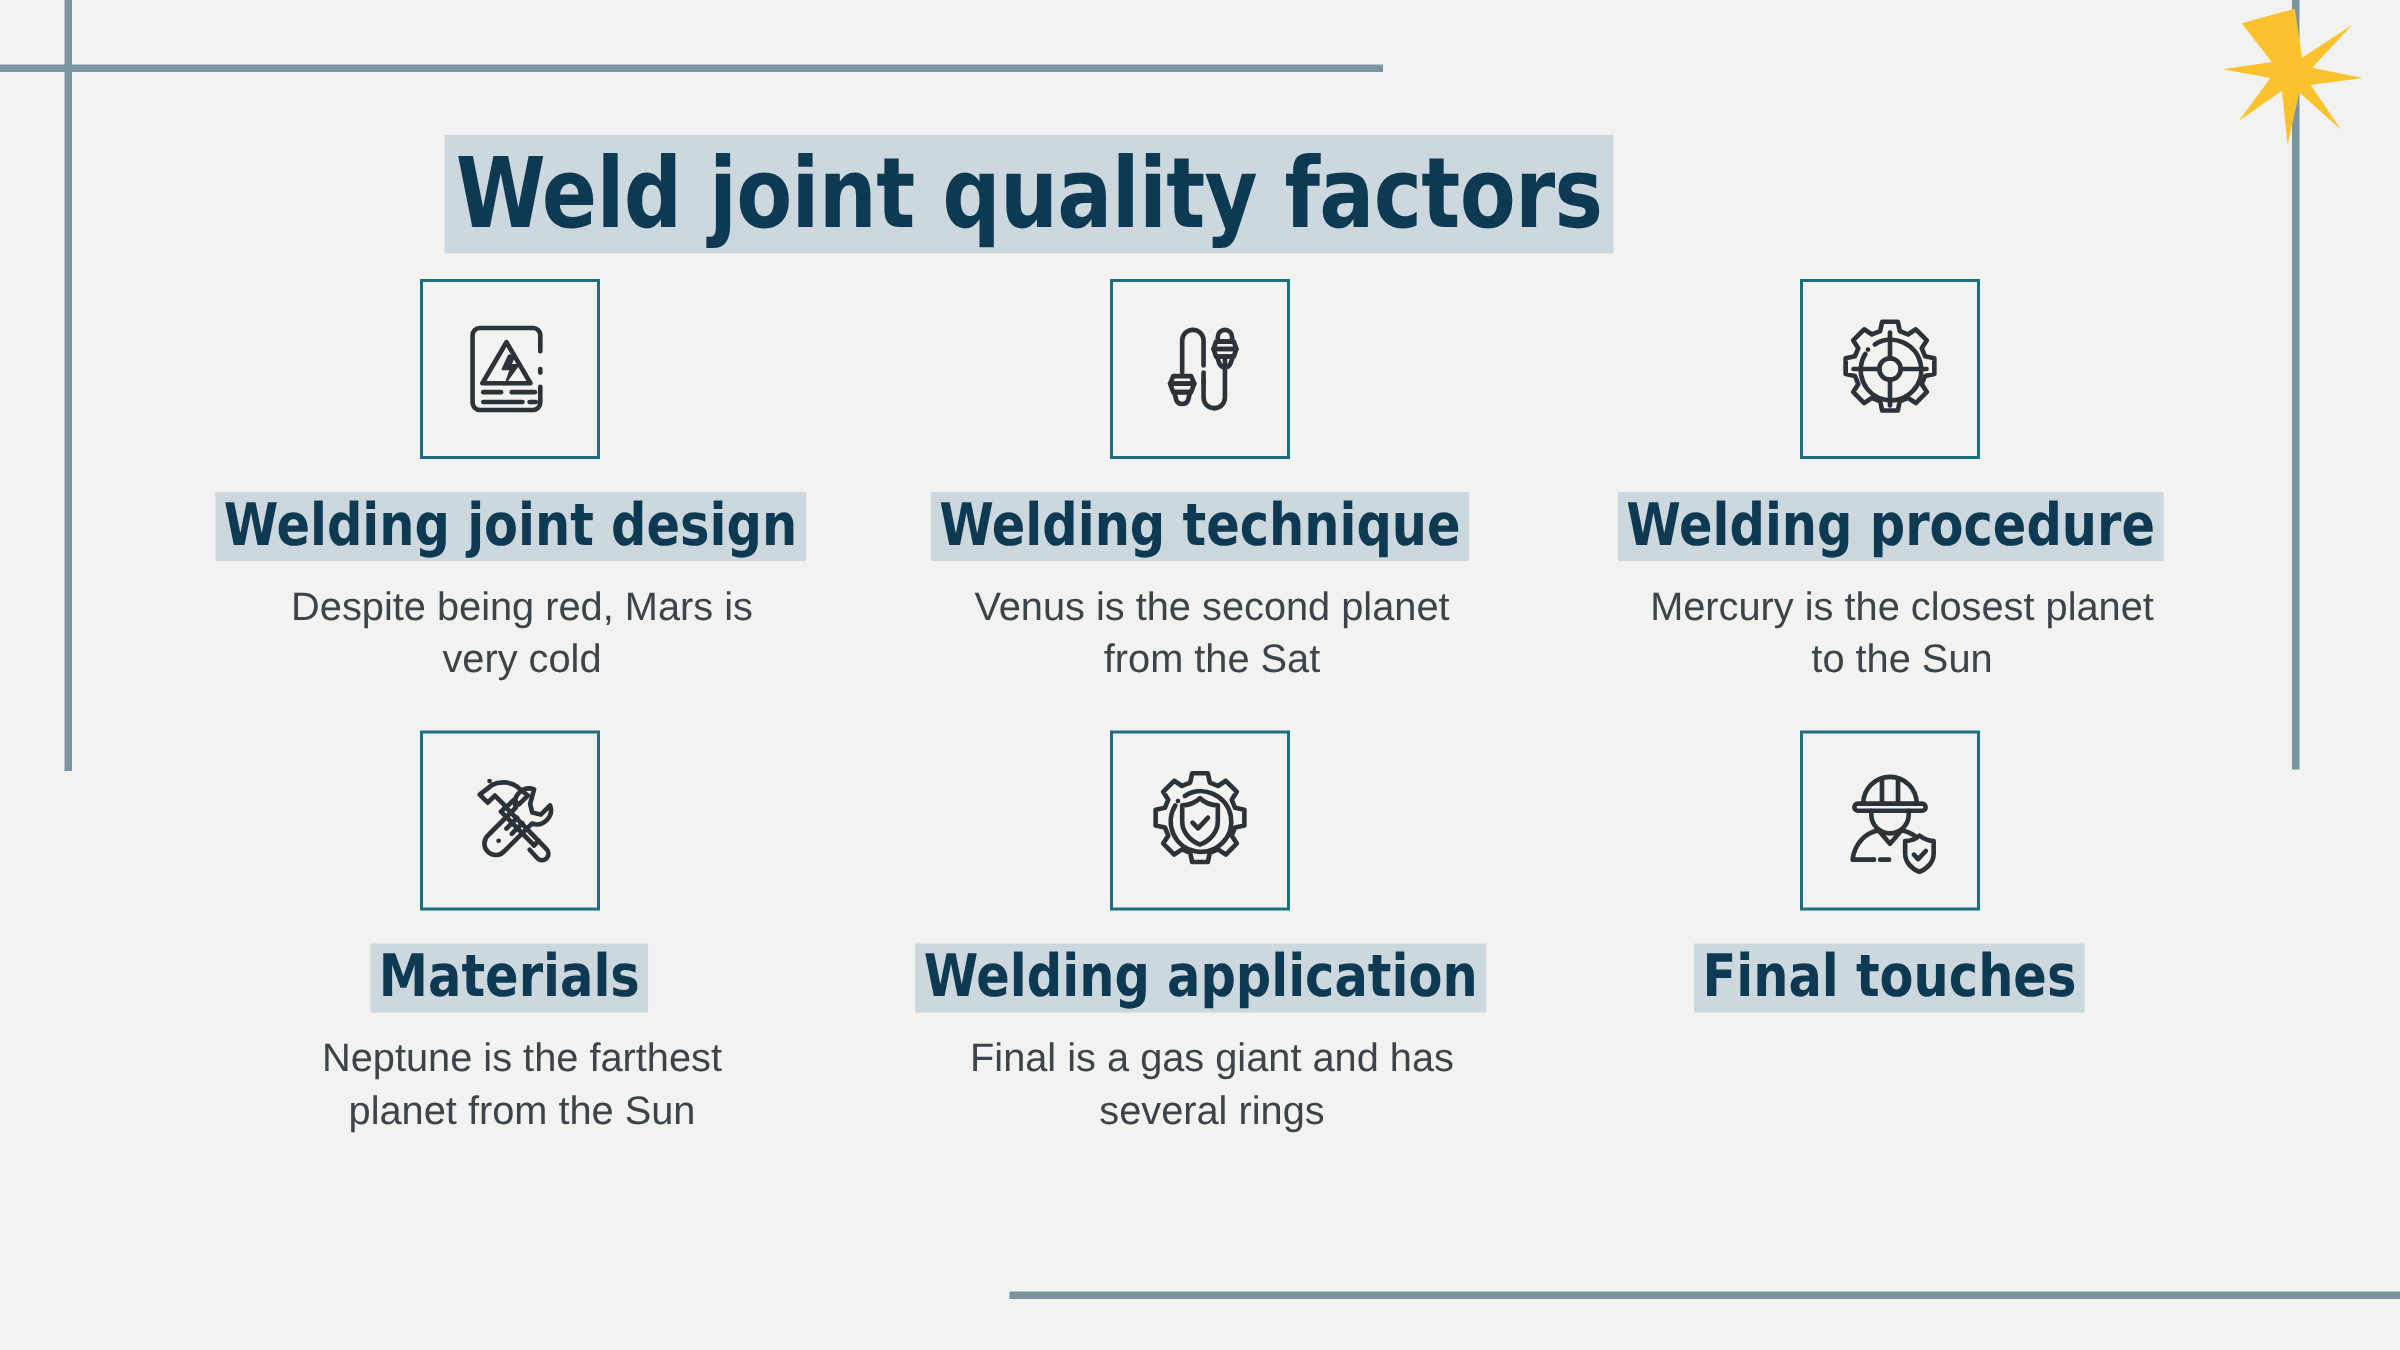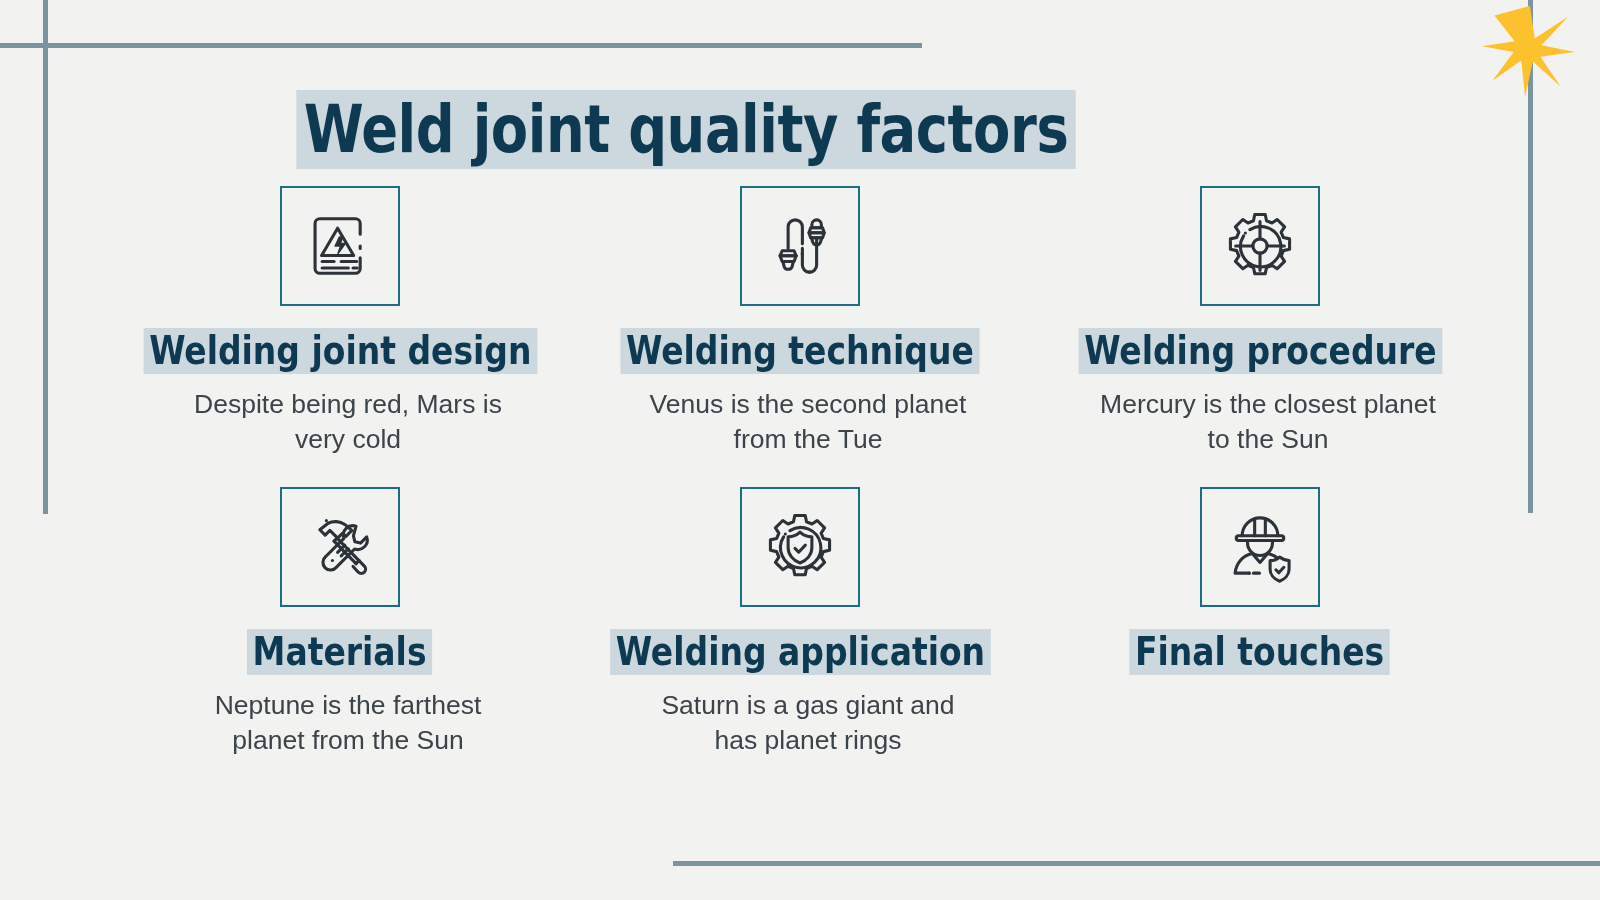--- a/index.html
+++ b/index.html
@@ -172,21 +172,21 @@
             <path d="M15.2 40.2h13.6L27 45H17z"></path>
             <path d="M17.6 45h8.8l-1 4.2a3.6 3.6 0 0 1-6.8 0z"></path>
             <path d="M42 14a4 4 0 0 1 8 0v2.6h-8z"></path>
             <path d="M41 16.6h10l1.4 4.2H39.6z"></path>
             <path d="M39.6 20.8h12.8L51 25H41z"></path>
             <path d="M41.6 25h8.8l-1.2 3.8a3.4 3.4 0 0 1-6.4 0z"></path>
           </svg>
         </span>
       </div>
       <span class="cell-heading">Welding technique</span>
-      <div class="cell-body">Venus is the second planet from the Tue</div>
+      <div class="cell-body">Venus is the second planet from the Sat</div>
     </div>
 
     <div class="cell">
       <div class="icon-frame">
         <span>
           <svg width="76" height="76" viewBox="0 0 64 64" fill="none" stroke="#2b3238" stroke-width="2.6" stroke-linecap="round" stroke-linejoin="round">
             <path d="M27.6 5.5h8.8l1.1 5.2 4.6 1.9 4.4-2.9 6.2 6.2-2.9 4.4 1.9 4.6 5.2 1.1v8.8l-5.2 1.1-1.9 4.6 2.9 4.4-6.2 6.2-4.4-2.9-4.6 1.9-1.1 5.2h-8.8l-1.1-5.2-4.6-1.9-4.4 2.9-6.2-6.2 2.9-4.4-1.9-4.6-5.2-1.1v-8.8l5.2-1.1 1.9-4.6-2.9-4.4 6.2-6.2 4.4 2.9 4.6-1.9z"></path>
             <path d="M23.5 18.2a17 17 0 1 1-5.3 5.3"></path>
             <path d="M19.6 21.1h.05"></path>
             <circle cx="32" cy="32" r="6"></circle>
@@ -231,21 +231,21 @@
           <svg width="76" height="76" viewBox="0 0 64 64" fill="none" stroke="#2b3238" stroke-width="2.6" stroke-linecap="round" stroke-linejoin="round">
             <path d="M27.6 5.5h8.8l1.1 5.2 4.6 1.9 4.4-2.9 6.2 6.2-2.9 4.4 1.9 4.6 5.2 1.1v8.8l-5.2 1.1-1.9 4.6 2.9 4.4-6.2 6.2-4.4-2.9-4.6 1.9-1.1 5.2h-8.8l-1.1-5.2-4.6-1.9-4.4 2.9-6.2-6.2 2.9-4.4-1.9-4.6-5.2-1.1v-8.8l5.2-1.1 1.9-4.6-2.9-4.4 6.2-6.2 4.4 2.9 4.6-1.9z"></path>
             <path d="M23.5 18.2a17 17 0 1 1-5.3 5.3"></path>
             <path d="M19.6 21.1h.05"></path>
             <path d="M32 19.5c2.8 2.6 6.3 4 10 4v9.1c0 5.6-4 10.6-10 12.9-6-2.3-10-7.3-10-12.9v-9.1c3.7 0 7.2-1.4 10-4z"></path>
             <path d="m27.8 33.2 3.1 3.2 5.6-6"></path>
           </svg>
         </span>
       </div>
       <span class="cell-heading">Welding application</span>
-      <div class="cell-body">Saturn is a gas giant and has planet rings</div>
+      <div class="cell-body">Final is a gas giant and has several rings</div>
     </div>
 
     <div class="cell">
       <div class="icon-frame">
         <span>
           <svg width="76" height="76" viewBox="0 0 64 64" fill="none" stroke="#2b3238" stroke-width="2.6" stroke-linecap="round" stroke-linejoin="round">
             <path d="M17 22.5a15 15 0 0 1 30 0"></path>
             <path d="M14 22.5h36a2 2 0 0 1 0 4H14a2 2 0 0 1 0-4z"></path>
             <path d="M27.5 8.4v14.1"></path>
             <path d="M36.5 8.4v14.1"></path>

